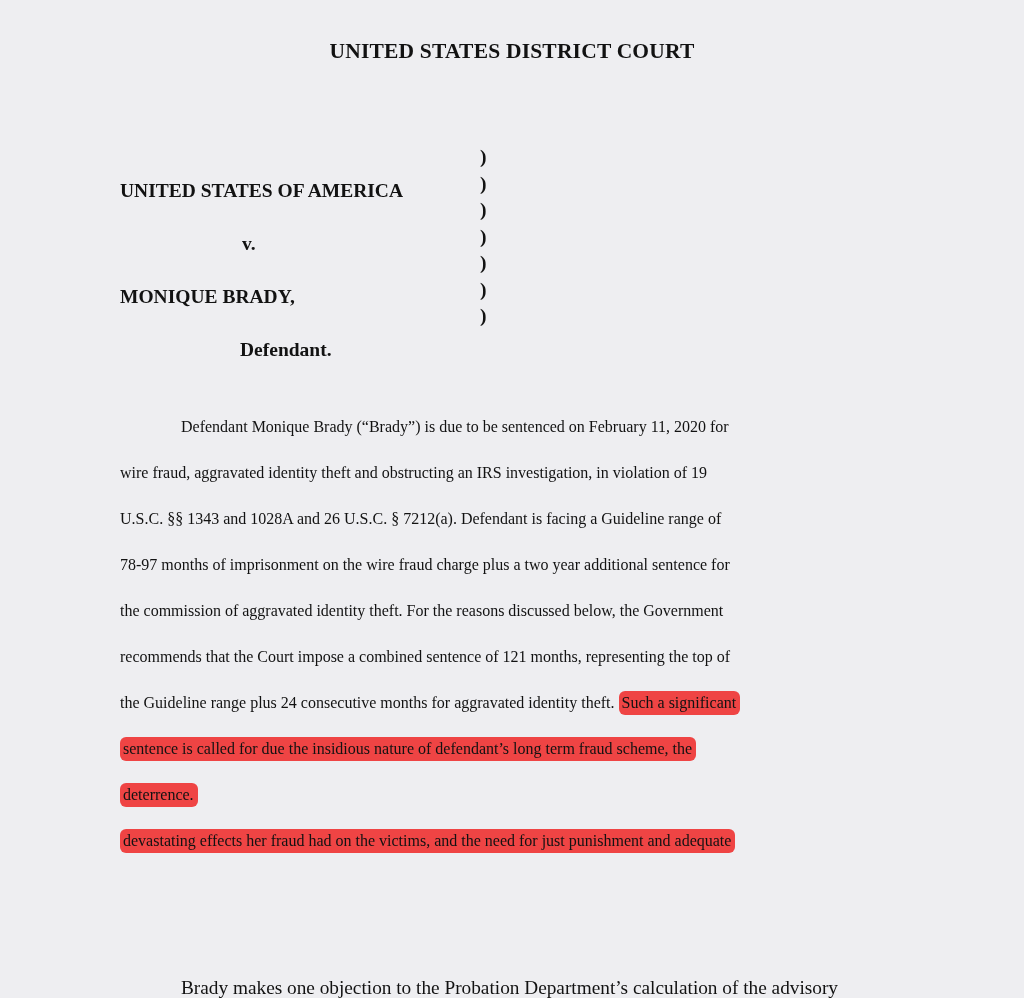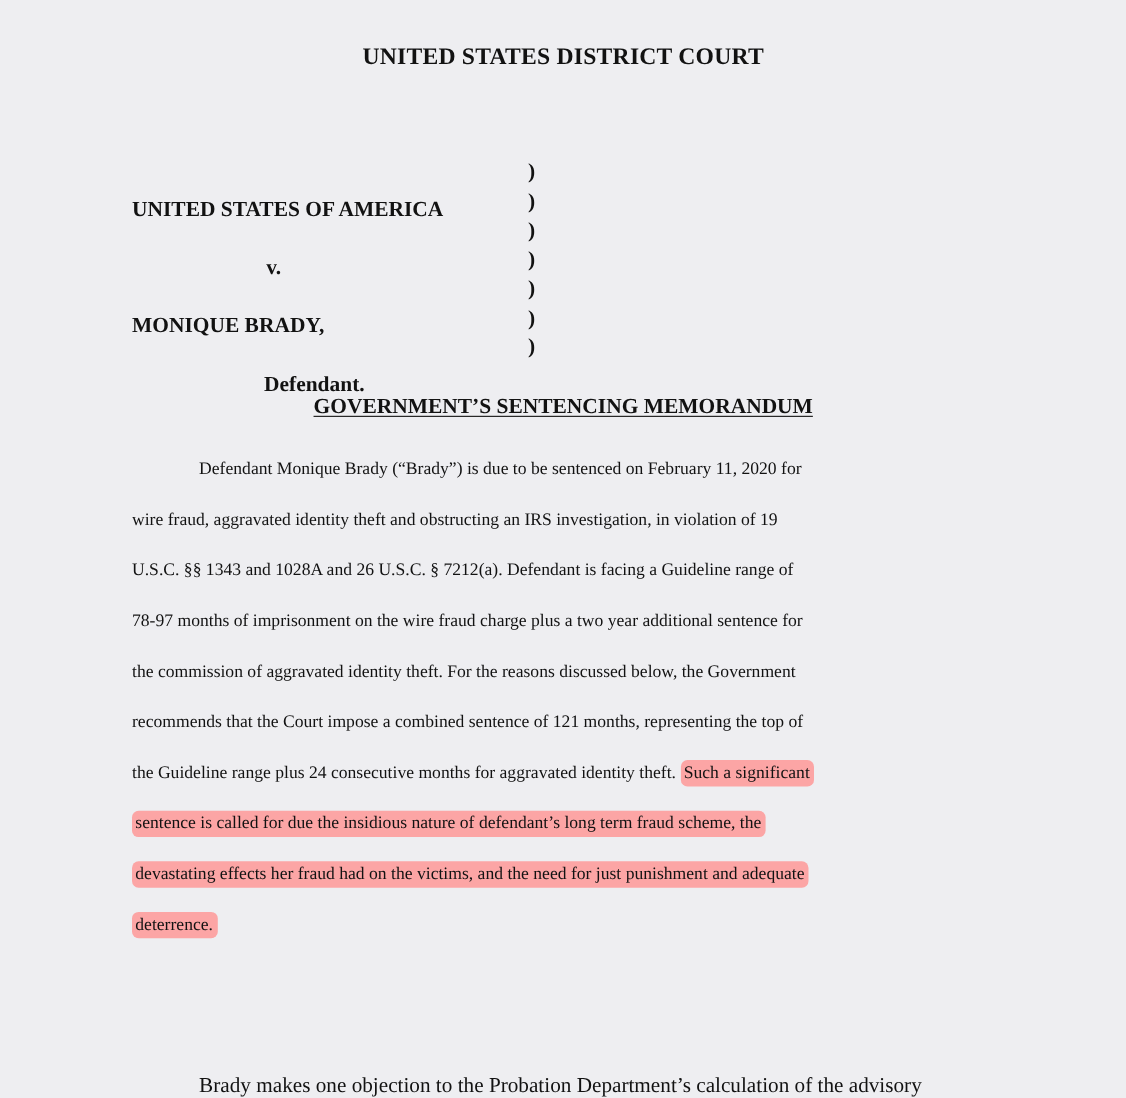--- a/index.html
+++ b/index.html
@@ -94,21 +94,21 @@
     font-size: 16px;
   }
   .bline {
     height: 46px;
     line-height: 46px;
     white-space: nowrap;
   }
   .bline.indent { padding-left: 61px; }
 
   mark.hl {
-    background: #fca5a5;
+    background: #ef4444;
     color: #121212;
     padding: 3px 4px 4px 3px;
     border-radius: 6px;
     box-decoration-break: clone;
     margin-top: 13px;
     -webkit-box-decoration-break: clone;
   }
 
   
   .section-head {
@@ -172,33 +172,30 @@
     </div>
     <div class="cap-row">
       <span class="cap-paren">)</span>
     </div>
     <div class="cap-row">
       <span class="cap-party defendant-ind">Defendant.</span>
       <span class="cap-paren">)</span>
     </div>
   </div>
 
-  <div class="doc-title">
-    <span>GOVERNMENT’S SENTENCING MEMORANDUM</span>
-  </div>
 
   <div class="body-block">
     <div class="bline indent">Defendant Monique Brady (“Brady”) is due to be sentenced on February 11, 2020 for</div>
     <div class="bline">wire fraud, aggravated identity theft and obstructing an IRS investigation, in violation of 19</div>
     <div class="bline">U.S.C. §§ 1343 and 1028A and 26 U.S.C. § 7212(a).  Defendant is facing a Guideline range of</div>
     <div class="bline">78-97 months of imprisonment on the wire fraud charge plus a two year additional sentence for</div>
     <div class="bline">the commission of aggravated identity theft.  For the reasons discussed below, the Government</div>
     <div class="bline">recommends that the Court impose a combined sentence of 121 months, representing the top of</div>
     <div class="bline"><span>the Guideline range plus 24 consecutive months for aggravated identity theft. </span><mark class="hl">Such a significant</mark></div>
     <div class="bline"><mark class="hl">sentence is called for due the insidious nature of defendant’s long term fraud scheme, the</mark></div>
+    <div class="bline"><mark class="hl">deterrence.</mark></div>
     <div class="bline"><mark class="hl">devastating effects her fraud had on the victims, and the need for just punishment and adequate</mark></div>
-    <div class="bline"><mark class="hl">deterrence.</mark></div>
   </div>
 
 
   <div class="tail-line">Brady makes one objection to the Probation Department’s calculation of the advisory</div>
 
 </div>
 
 </body></html>

